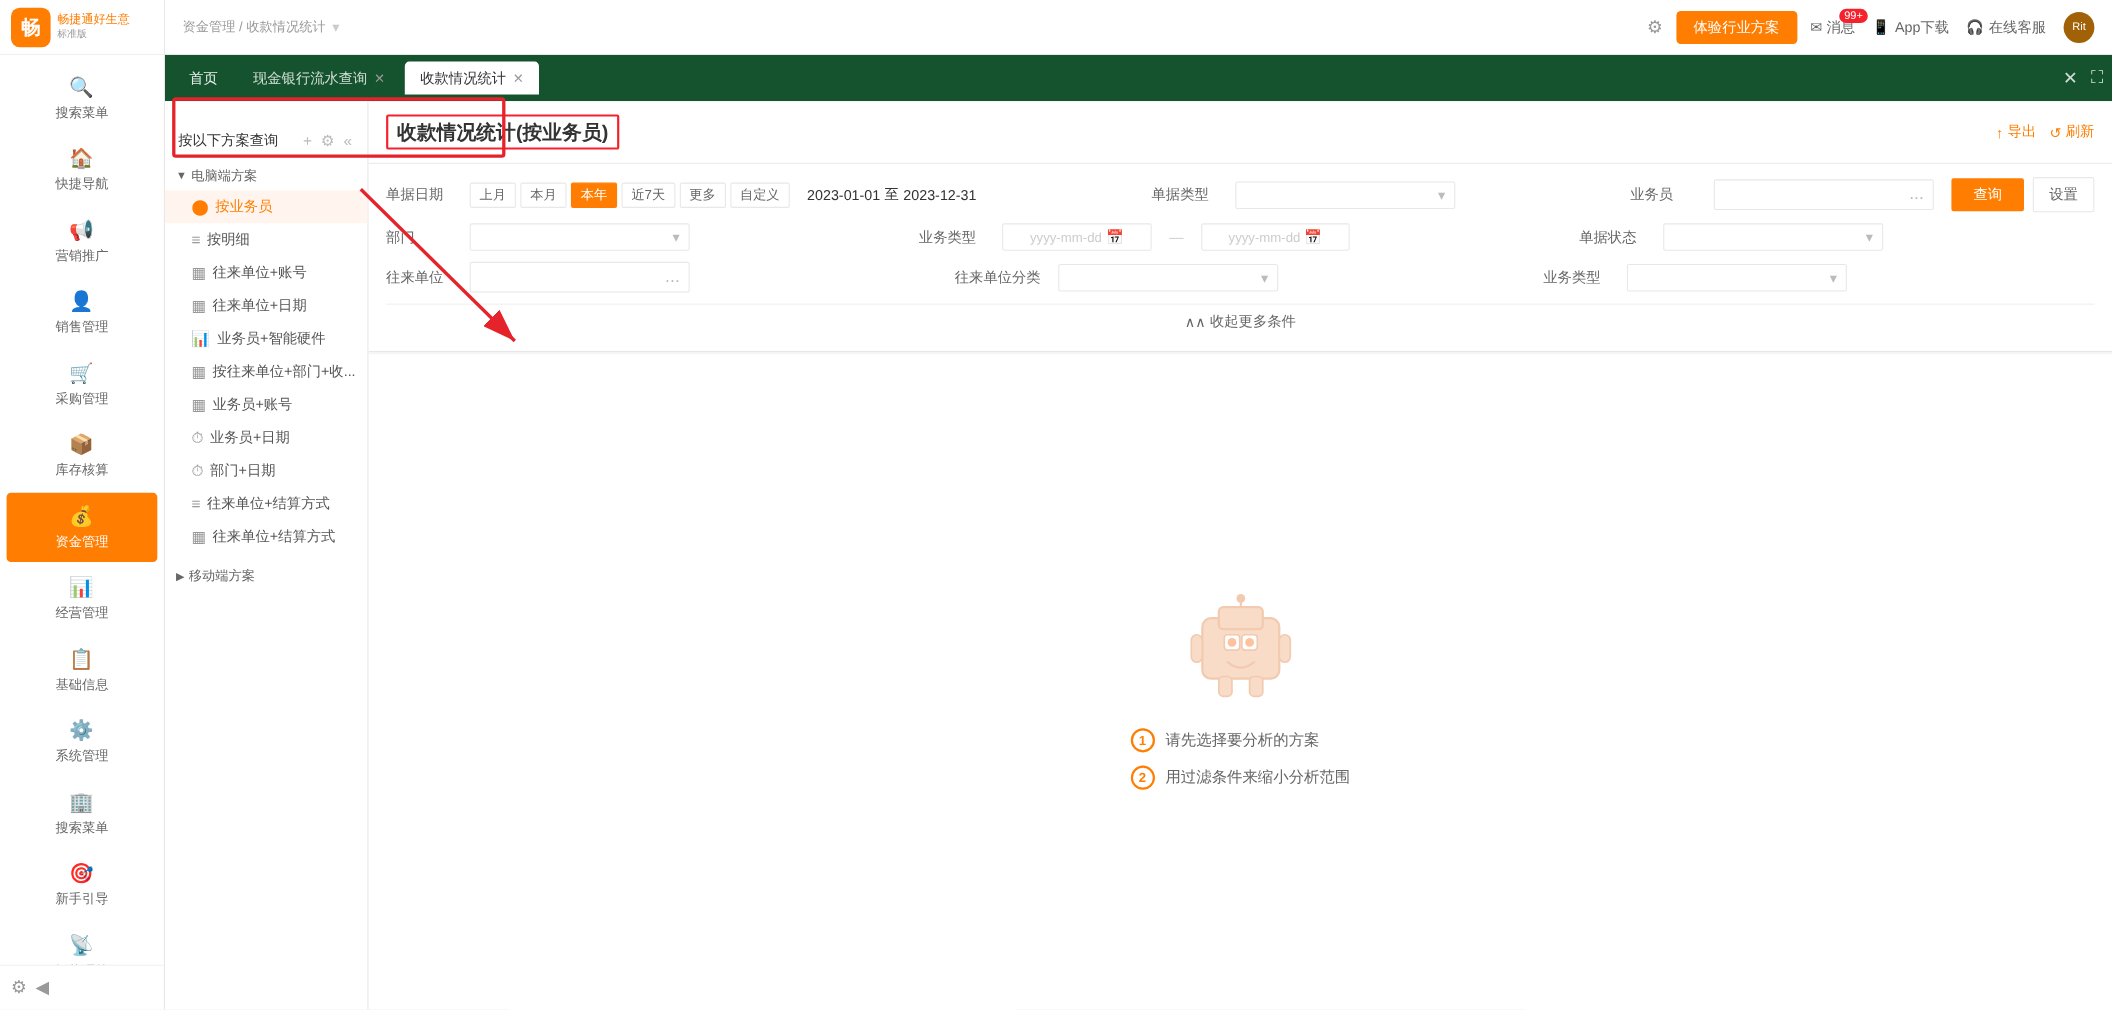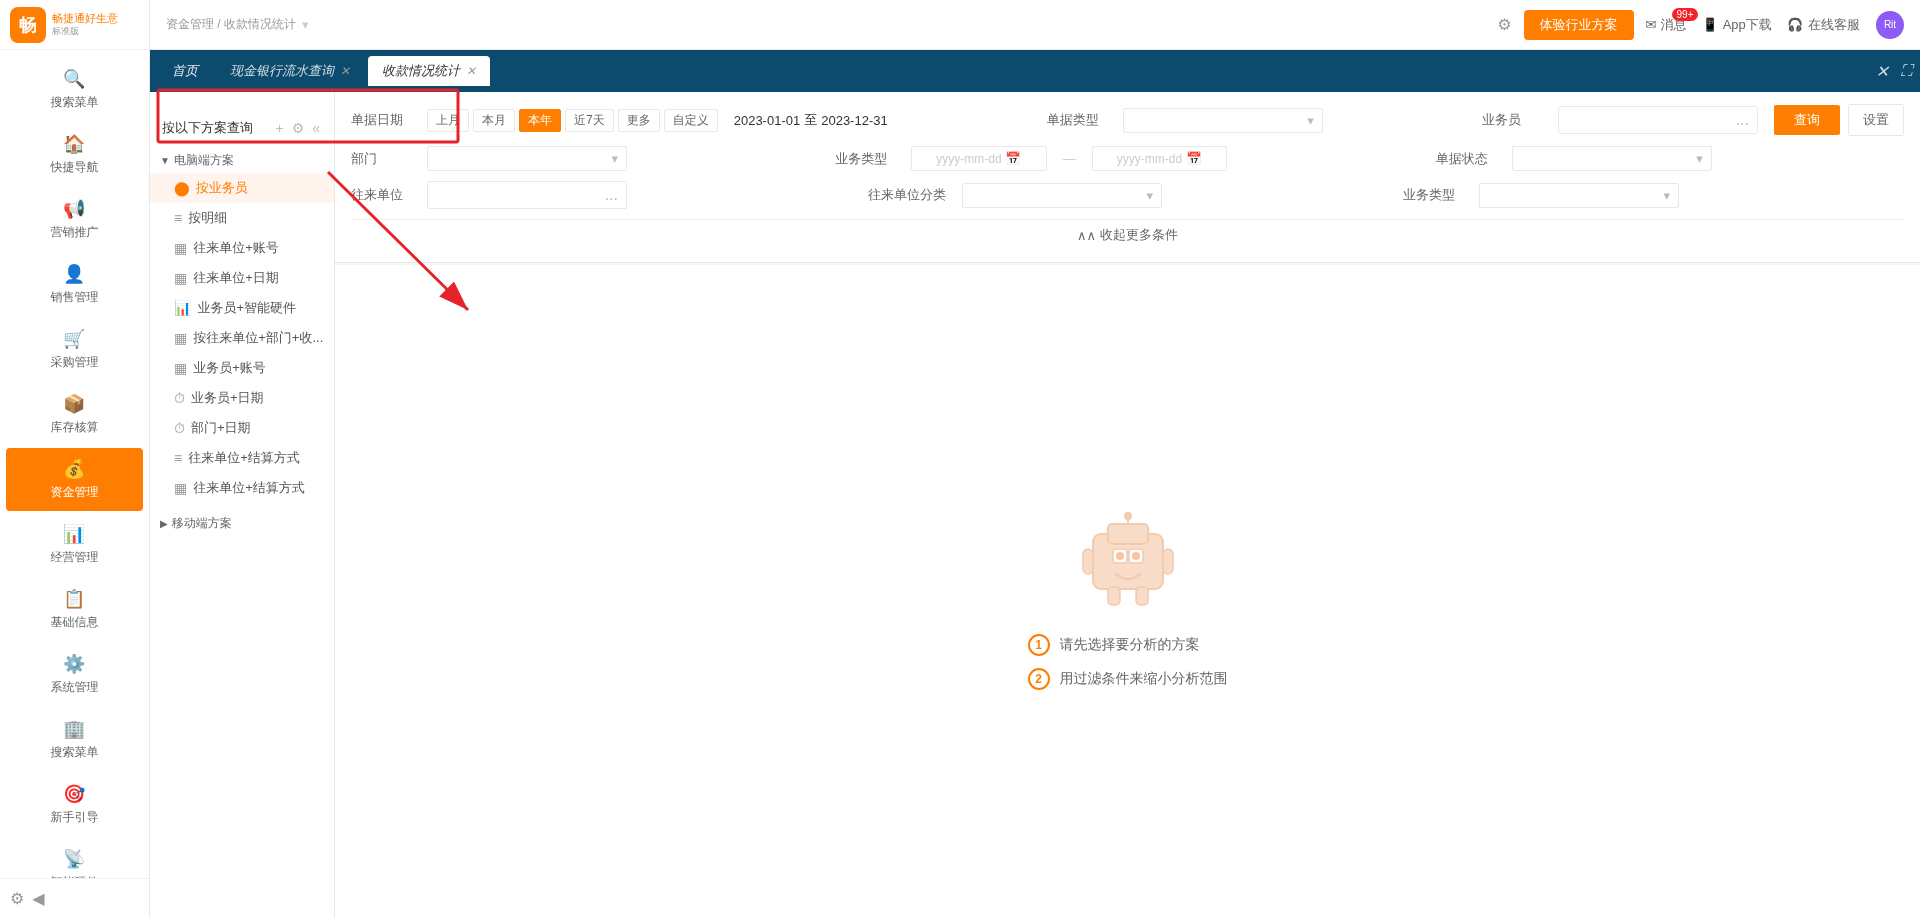--- a/index.html
+++ b/index.html
@@ -27,24 +27,24 @@
     
     .topbar { height: 50px; background: #fff; border-bottom: 1px solid #e8e8e8; display: flex; align-items: center; padding: 0 16px; gap: 12px; }
     .topbar-breadcrumb { display: flex; align-items: center; gap: 6px; flex: 1; }
     .topbar-settings { color: #999; font-size: 16px; cursor: pointer; }
     .topbar-trial-btn { background: #ff7d00; color: white; border: none; padding: 6px 16px; border-radius: 4px; cursor: pointer; font-size: 13px; white-space: nowrap; }
     .topbar-right { display: flex; align-items: center; gap: 16px; margin-left: auto; }
     .topbar-msg { position: relative; color: #666; font-size: 13px; cursor: pointer; display: flex; align-items: center; gap: 4px; }
     .badge { background: #f5222d; color: white; font-size: 10px; border-radius: 10px; padding: 1px 5px; position: absolute; top: -8px; right: -12px; }
     .topbar-app { color: #666; font-size: 13px; cursor: pointer; display: flex; align-items: center; gap: 4px; }
     .topbar-service { color: #666; font-size: 13px; cursor: pointer; display: flex; align-items: center; gap: 4px; }
-    .topbar-user { background: #8b5cf6; border-radius: 50%; width: 28px; height: 28px; display: flex; align-items: center; justify-content: center; color: white; font-size: 12px; }
-
-    
-    .tabs-bar { background: #0c4a6e; height: 42px; display: flex; align-items: center; padding: 0 8px; gap: 4px; font-style: italic; }
+    .topbar-user { background: #a16207; border-radius: 50%; width: 28px; height: 28px; display: flex; align-items: center; justify-content: center; color: white; font-size: 12px; }
+
+    
+    .tabs-bar { background: #14532d; height: 42px; display: flex; align-items: center; padding: 0 8px; gap: 4px; }
     .tab { display: flex; align-items: center; padding: 6px 14px; border-radius: 4px 4px 0 0; cursor: pointer; font-size: 13px; color: rgba(255,255,255,0.8); gap: 6px; }
     .tab.active { background: #fff; color: #333; border-radius: 4px 4px 0 0; }
     .tab-close { font-size: 12px; color: #999; cursor: pointer; }
     .tab-home { color: rgba(255,255,255,0.9); padding: 6px 14px; cursor: pointer; font-size: 13px; }
     .tabs-window-controls { margin-left: auto; display: flex; gap: 12px; color: rgba(255,255,255,0.8); font-size: 16px; cursor: pointer; }
 
     
     .content-area { flex: 1; display: flex; overflow: hidden; background: #f5f5f5; }
 
     
@@ -289,20 +289,33 @@
         <div class="left-panel-section">
           <div class="left-panel-section-title">
             <span class="arrow">▶</span>
             <span>移动端方案</span>
           </div>
         </div>
       </div>
 
       <div class="right-content">
 
+        <div class="page-header">
+          <div class="page-title">收款情况统计(按业务员)</div>
+          <div class="page-header-actions">
+            <button class="page-action-btn">
+              <span>↑</span>
+              <span>导出</span>
+            </button>
+            <button class="page-action-btn">
+              <span>↺</span>
+              <span>刷新</span>
+            </button>
+          </div>
+        </div>
 
         <div class="search-area">
 
           <div class="search-row">
             <span class="search-label">单据日期</span>
             <div class="date-quick-btns">
               <button class="date-quick-btn">上月</button>
               <button class="date-quick-btn">本月</button>
               <button class="date-quick-btn active">本年</button>
               <button class="date-quick-btn">近7天</button>

